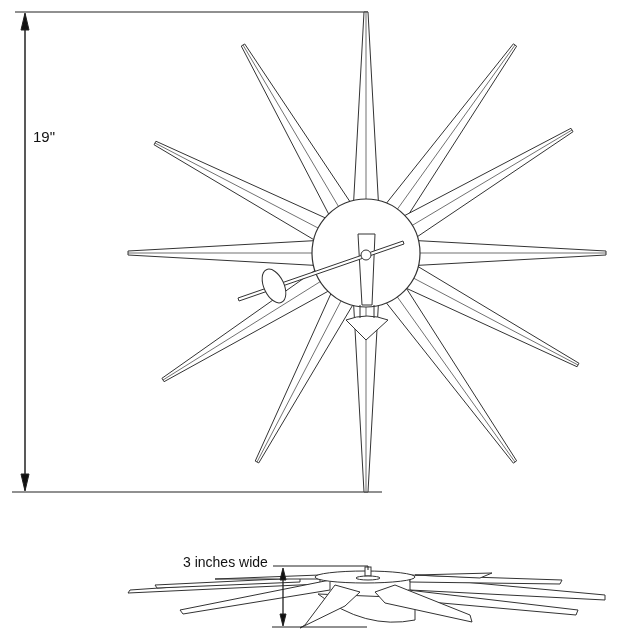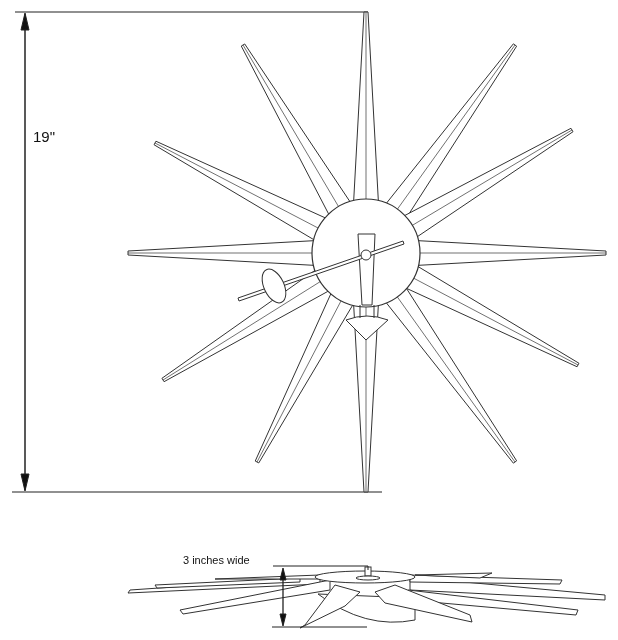--- a/index.html
+++ b/index.html
@@ -89,13 +89,13 @@
     <line x1="273" y1="566" x2="368" y2="566" stroke-width="1"></line>
     <line x1="368" y1="566" x2="368" y2="570" stroke-width="1"></line>
     <line x1="272" y1="627" x2="367" y2="627" stroke-width="1"></line>
     <line x1="283" y1="570" x2="283" y2="624" stroke-width="1.3"></line>
     <path d="M280,580 L283,568 L286,580 Z" fill="#111"></path>
     <path d="M280,614 L283,626 L286,614 Z" fill="#111"></path>
   </g>
 </svg>
 
 <div class="lbl" style="left:33px;top:128px;font-size:15px;">19"</div>
-<div class="lbl" style="left:183px;top:554px;font-size:11px;">3 inches wide</div>
+<div class="lbl" style="left:183px;top:554px;font-size:14px;">3 inches wide</div>
 
 </body></html>

